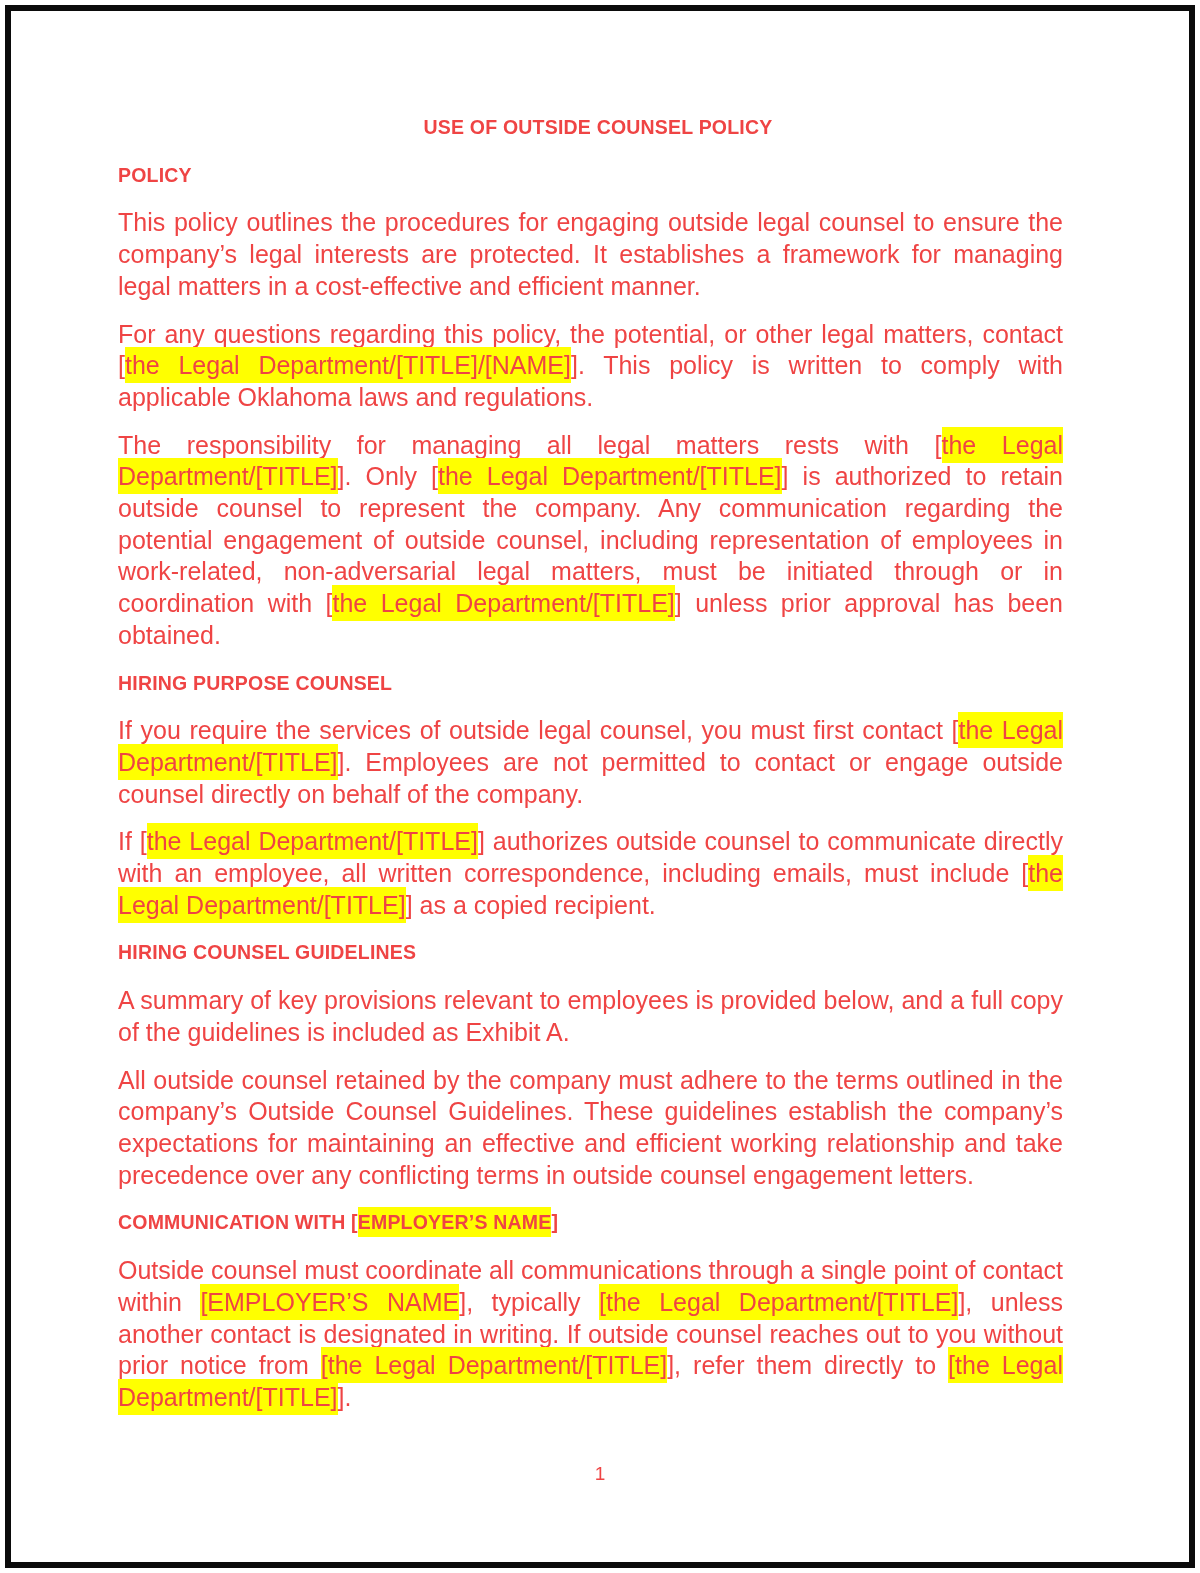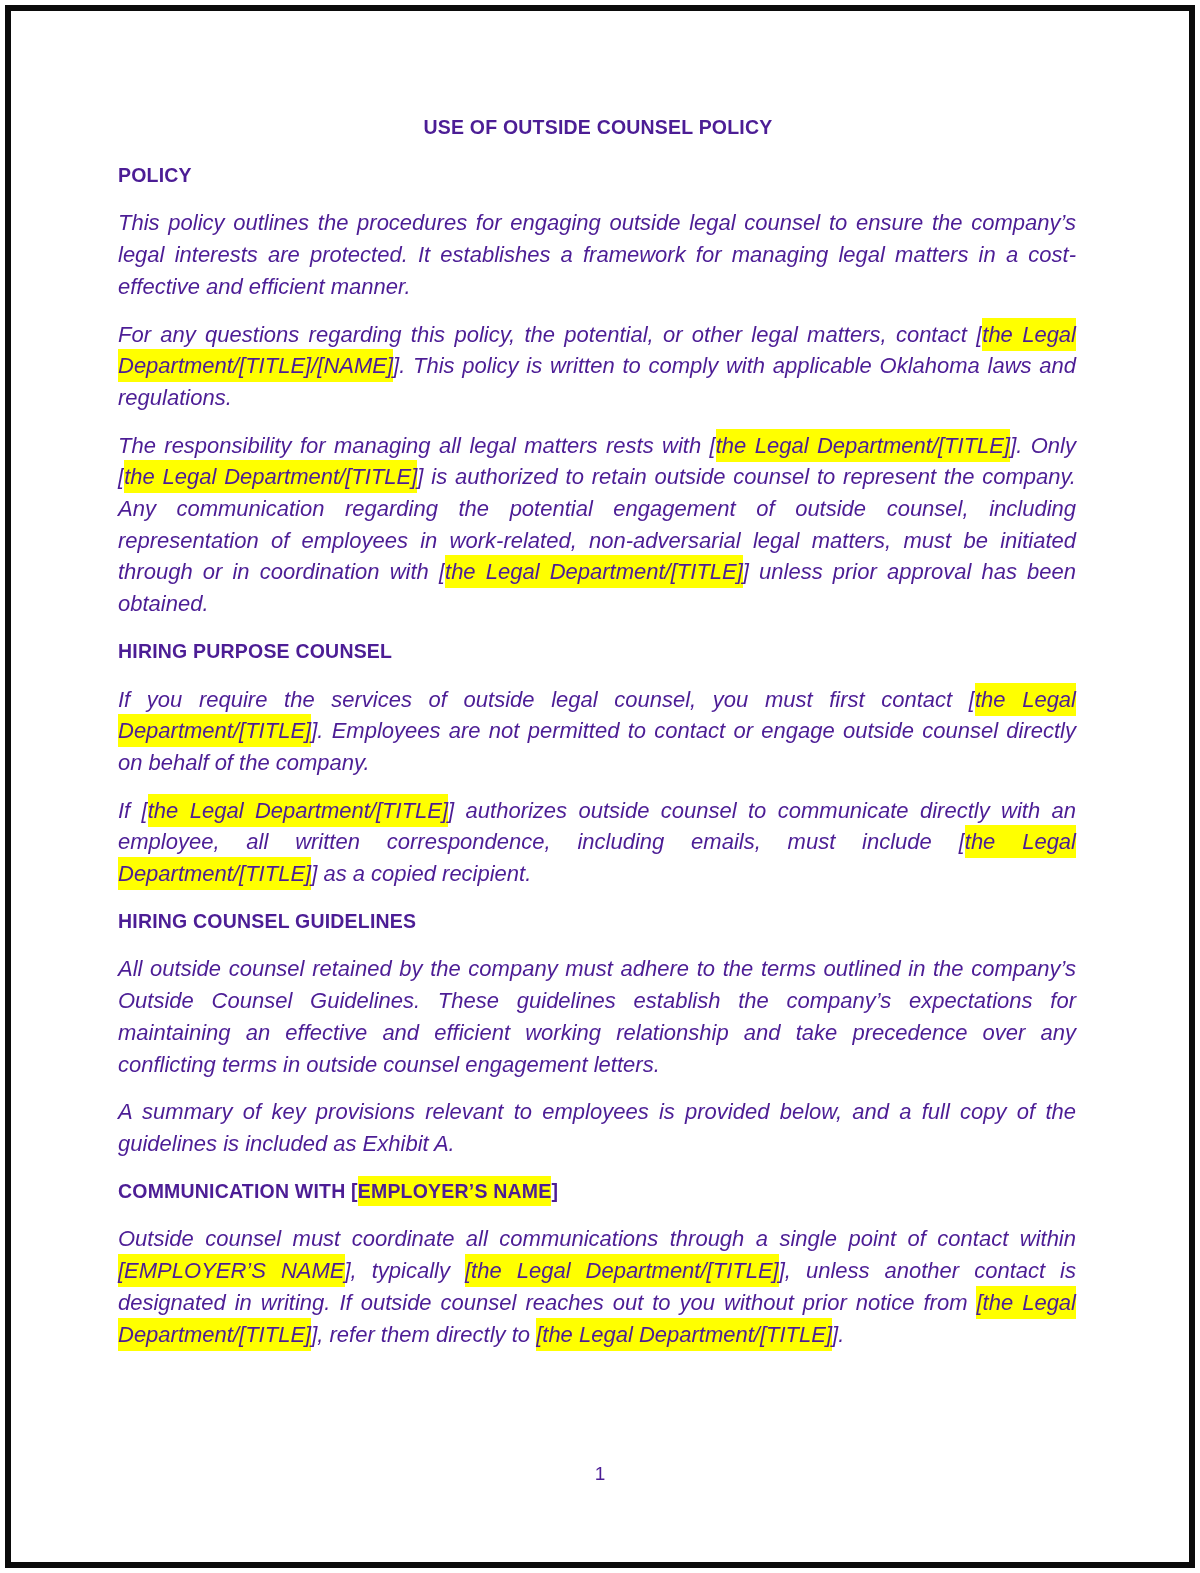--- a/index.html
+++ b/index.html
@@ -6,21 +6,21 @@
     margin: 0;
     padding: 0;
     background: #ffffff;
   }
   .page {
     position: relative;
     width: 1200px;
     height: 1573px;
     background: #ffffff;
     font-family: "Liberation Sans", "DejaVu Sans", sans-serif;
-    color: #4c1d95;
+    color: #ef4444;
     overflow: hidden;
   }
   .frame {
     position: absolute;
     left: 5px;
     top: 5px;
     right: 5px;
     bottom: 5px;
     border: 6px solid #0b0b0b;
     pointer-events: none;
@@ -40,25 +40,24 @@
     letter-spacing: 0.2px;
   }
   .doc-heading {
     font-size: 19.5px;
     font-weight: bold;
     line-height: 31.7px;
     margin: 0 0 16px 0;
     letter-spacing: 0.2px;
   }
   .doc-paragraph {
-    font-size: 22px;
+    font-size: 25px;
     line-height: 31.7px;
     text-align: justify;
-    margin: 0 2px 16px 0;
-    font-style: italic;
+    margin: 0 15px 16px 0;
   }
   .hl {
     background: #ffff00;
     padding: 4px 0;
     text-align: center;
   }
   .footer-page-number {
     position: absolute;
     left: 0;
     top: 1458px;
@@ -79,21 +78,21 @@
 
     <div>
         <h2 class="doc-heading"><span>POLICY</span></h2>
         <p class="doc-paragraph"><span>This policy outlines the procedures for engaging outside legal counsel to ensure the company’s legal interests are protected. It establishes a framework for managing legal matters in a cost-effective and efficient manner.</span></p>
         <p class="doc-paragraph"><span>For any questions regarding this policy, the potential, or other legal matters, contact [</span><span class="hl">the Legal Department/[TITLE]/[NAME]</span><span>]. This policy is written to comply with applicable Oklahoma laws and regulations.</span></p>
         <p class="doc-paragraph"><span>The responsibility for managing all legal matters rests with [</span><span class="hl">the Legal Department/[TITLE]</span><span>]. Only [</span><span class="hl">the Legal Department/[TITLE]</span><span>] is authorized to retain outside counsel to represent the company. Any communication regarding the potential engagement of outside counsel, including representation of employees in work-related, non-adversarial legal matters, must be initiated through or in coordination with [</span><span class="hl">the Legal Department/[TITLE]</span><span>] unless prior approval has been obtained.</span></p>
         <h2 class="doc-heading"><span>HIRING PURPOSE COUNSEL</span></h2>
         <p class="doc-paragraph"><span>If you require the services of outside legal counsel, you must first contact [</span><span class="hl">the Legal Department/[TITLE]</span><span>]. Employees are not permitted to contact or engage outside counsel directly on behalf of the company.</span></p>
         <p class="doc-paragraph"><span>If [</span><span class="hl">the Legal Department/[TITLE]</span><span>] authorizes outside counsel to communicate directly with an employee, all written correspondence, including emails, must include [</span><span class="hl">the Legal Department/[TITLE]</span><span>] as a copied recipient.</span></p>
         <h2 class="doc-heading"><span>HIRING COUNSEL GUIDELINES</span></h2>
+        <p class="doc-paragraph"><span>A summary of key provisions relevant to employees is provided below, and a full copy of the guidelines is included as Exhibit A.</span></p>
         <p class="doc-paragraph"><span>All outside counsel retained by the company must adhere to the terms outlined in the company’s Outside Counsel Guidelines. These guidelines establish the company’s expectations for maintaining an effective and efficient working relationship and take precedence over any conflicting terms in outside counsel engagement letters.</span></p>
-        <p class="doc-paragraph"><span>A summary of key provisions relevant to employees is provided below, and a full copy of the guidelines is included as Exhibit A.</span></p>
         <h2 class="doc-heading"><span>COMMUNICATION WITH [</span><span class="hl">EMPLOYER’S NAME</span><span>]</span></h2>
         <p class="doc-paragraph"><span>Outside counsel must coordinate all communications through a single point of contact within </span><span class="hl">[EMPLOYER’S NAME</span><span>], typically </span><span class="hl">[the Legal Department/[TITLE]</span><span>], unless another contact is designated in writing. If outside counsel reaches out to you without prior notice from </span><span class="hl">[the Legal Department/[TITLE]</span><span>], refer them directly to </span><span class="hl">[the Legal Department/[TITLE]</span><span>].</span></p>
       </div>
   </div>
 
   <div class="footer-page-number">1</div>
 </div>
 
 </body></html>

